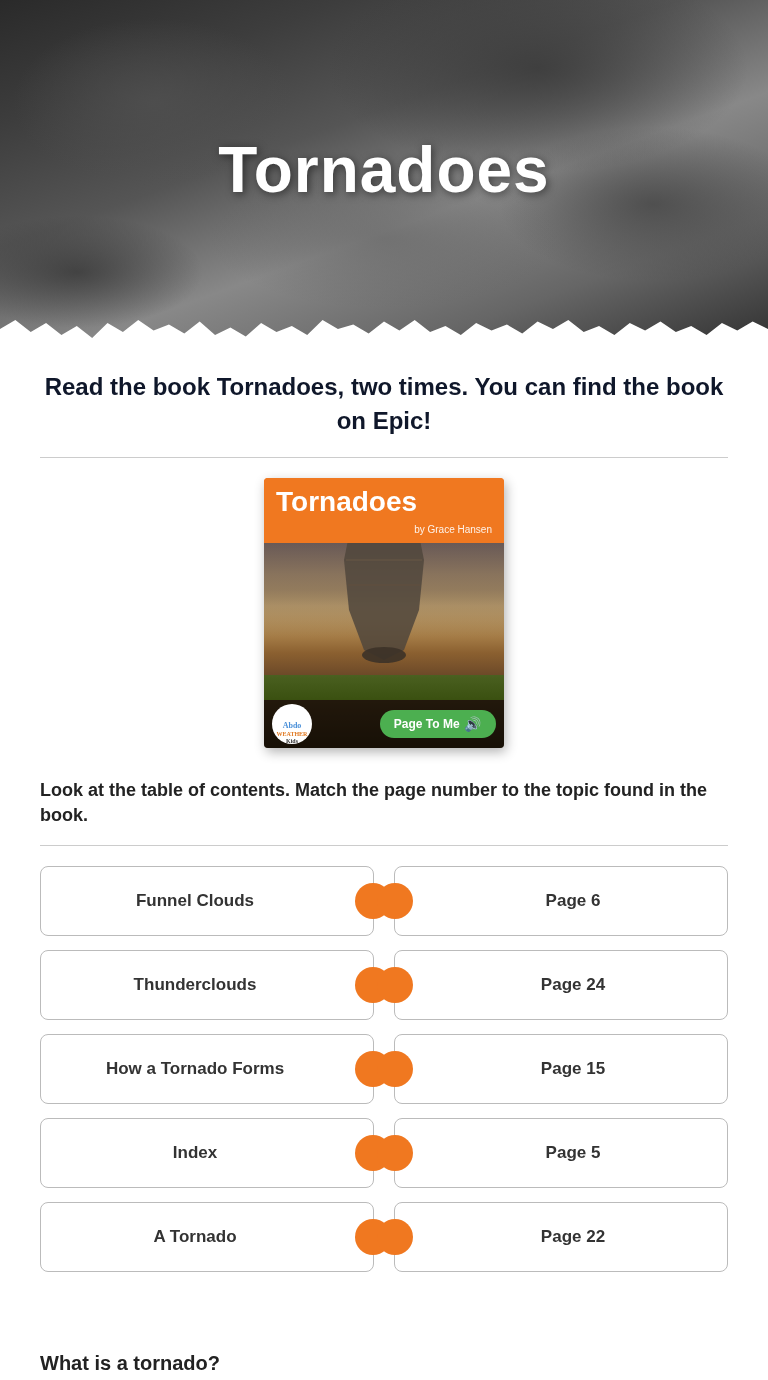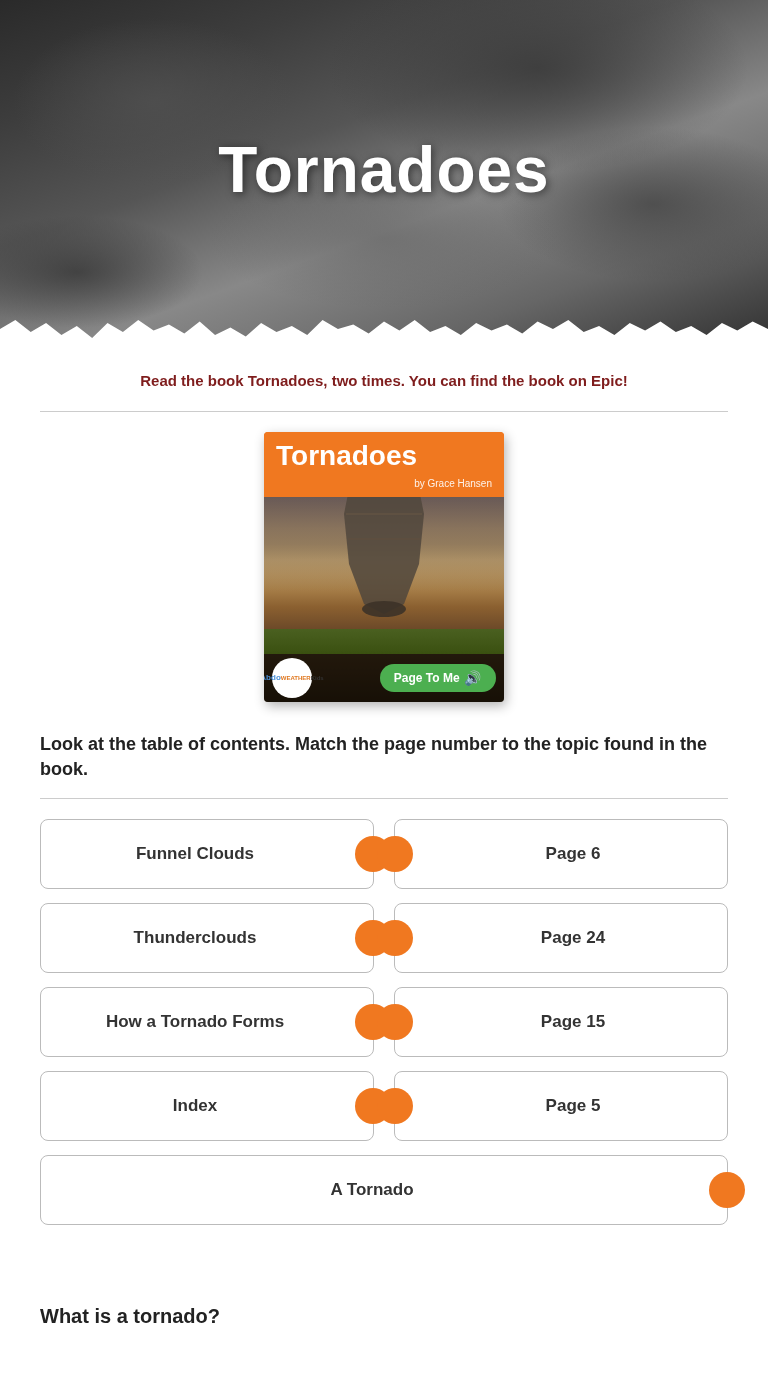--- a/index.html
+++ b/index.html
@@ -54,23 +54,23 @@
       clip-path: polygon(0 60%, 2% 30%, 4% 70%, 6% 40%, 8% 80%, 10% 50%, 12% 90%, 14% 40%, 16% 70%, 18% 30%, 20% 65%, 22% 45%, 24% 75%, 26% 35%, 28% 80%, 30% 55%, 32% 85%, 34% 40%, 36% 70%, 38% 50%, 40% 80%, 42% 30%, 44% 60%, 46% 45%, 48% 75%, 50% 35%, 52% 65%, 54% 30%, 56% 70%, 58% 50%, 60% 80%, 62% 40%, 64% 65%, 66% 45%, 68% 75%, 70% 35%, 72% 60%, 74% 30%, 76% 70%, 78% 50%, 80% 80%, 82% 40%, 84% 65%, 86% 35%, 88% 70%, 90% 50%, 92% 80%, 94% 40%, 96% 65%, 98% 35%, 100% 60%, 100% 100%, 0 100%);
     }
 
     
     .main-content {
       padding: 30px 40px;
       background: #fff;
     }
 
     .instruction-text {
-      font-size: 15px;
-      font-weight: 900;
-      color: #7f1d1d;
+      font-size: 24px;
+      font-weight: 900;
+      color: #0f172a;
       text-align: center;
       line-height: 1.4;
       margin-bottom: 20px;
       font-family: 'Arial Rounded MT Bold', 'Arial Black', sans-serif;
     }
 
     .divider {
       border: none;
       border-top: 1.5px solid #ccc;
       margin: 10px 0 20px 0;
@@ -147,26 +147,28 @@
       justify-content: space-between;
       align-items: center;
       flex-shrink: 0;
     }
     .book-badge {
       background: #fff;
       border-radius: 50%;
       width: 40px;
       height: 40px;
       display: flex;
-      align-items: center;
-      justify-content: center;
+      flex-direction: column;
+      align-items: center;
+      justify-content: flex-end;
       font-size: 7px;
       font-weight: bold;
       color: #333;
       line-height: 1.1;
+      font-family: Liberation Serif, serif;
     }
     .book-badge-abdo { color: #4a90d9; font-size: 8px; font-weight: 900; }
     .book-badge-weather { color: #e07820; font-size: 6px; }
     .book-badge-kids { color: #333; font-size: 6px; }
     .read-to-me-btn {
       background: #4caf50;
       color: #fff;
       border: none;
       border-radius: 20px;
       padding: 6px 14px;
@@ -360,20 +362,24 @@
         <div class="orange-dot"></div>
         <span>Page 5</span>
       </div>
     </div>
 
     <div class="matching-row">
       <div class="match-box topic-box">
         <span>A Tornado</span>
         <div class="orange-dot"></div>
       </div>
+      <div class="match-box page-box">
+        <div class="orange-dot"></div>
+        <span>Page 22</span>
+      </div>
     </div>
 
   </div>
 
 </div>
 
 <div class="bottom-section">
   <h2 class="what-is-title">What is a tornado?</h2>
 </div>
 

